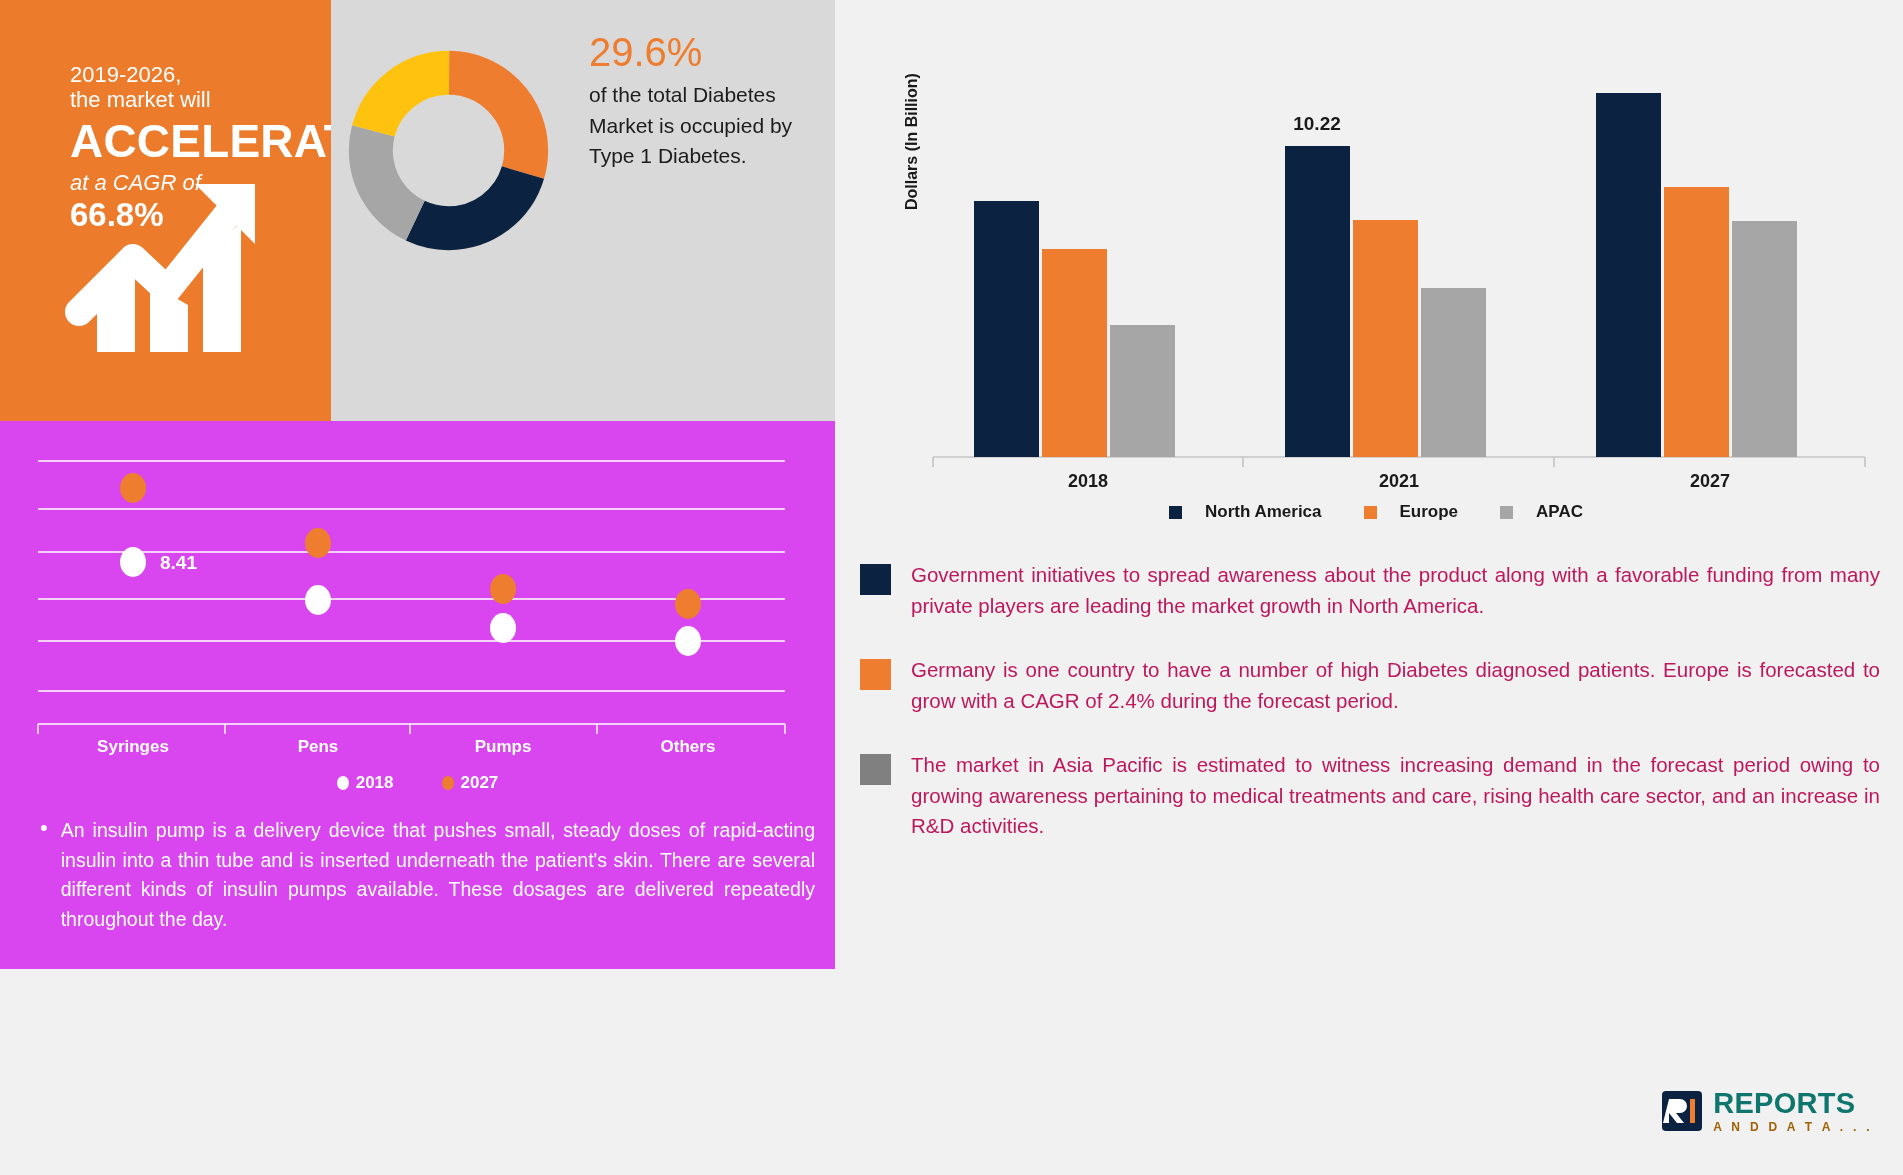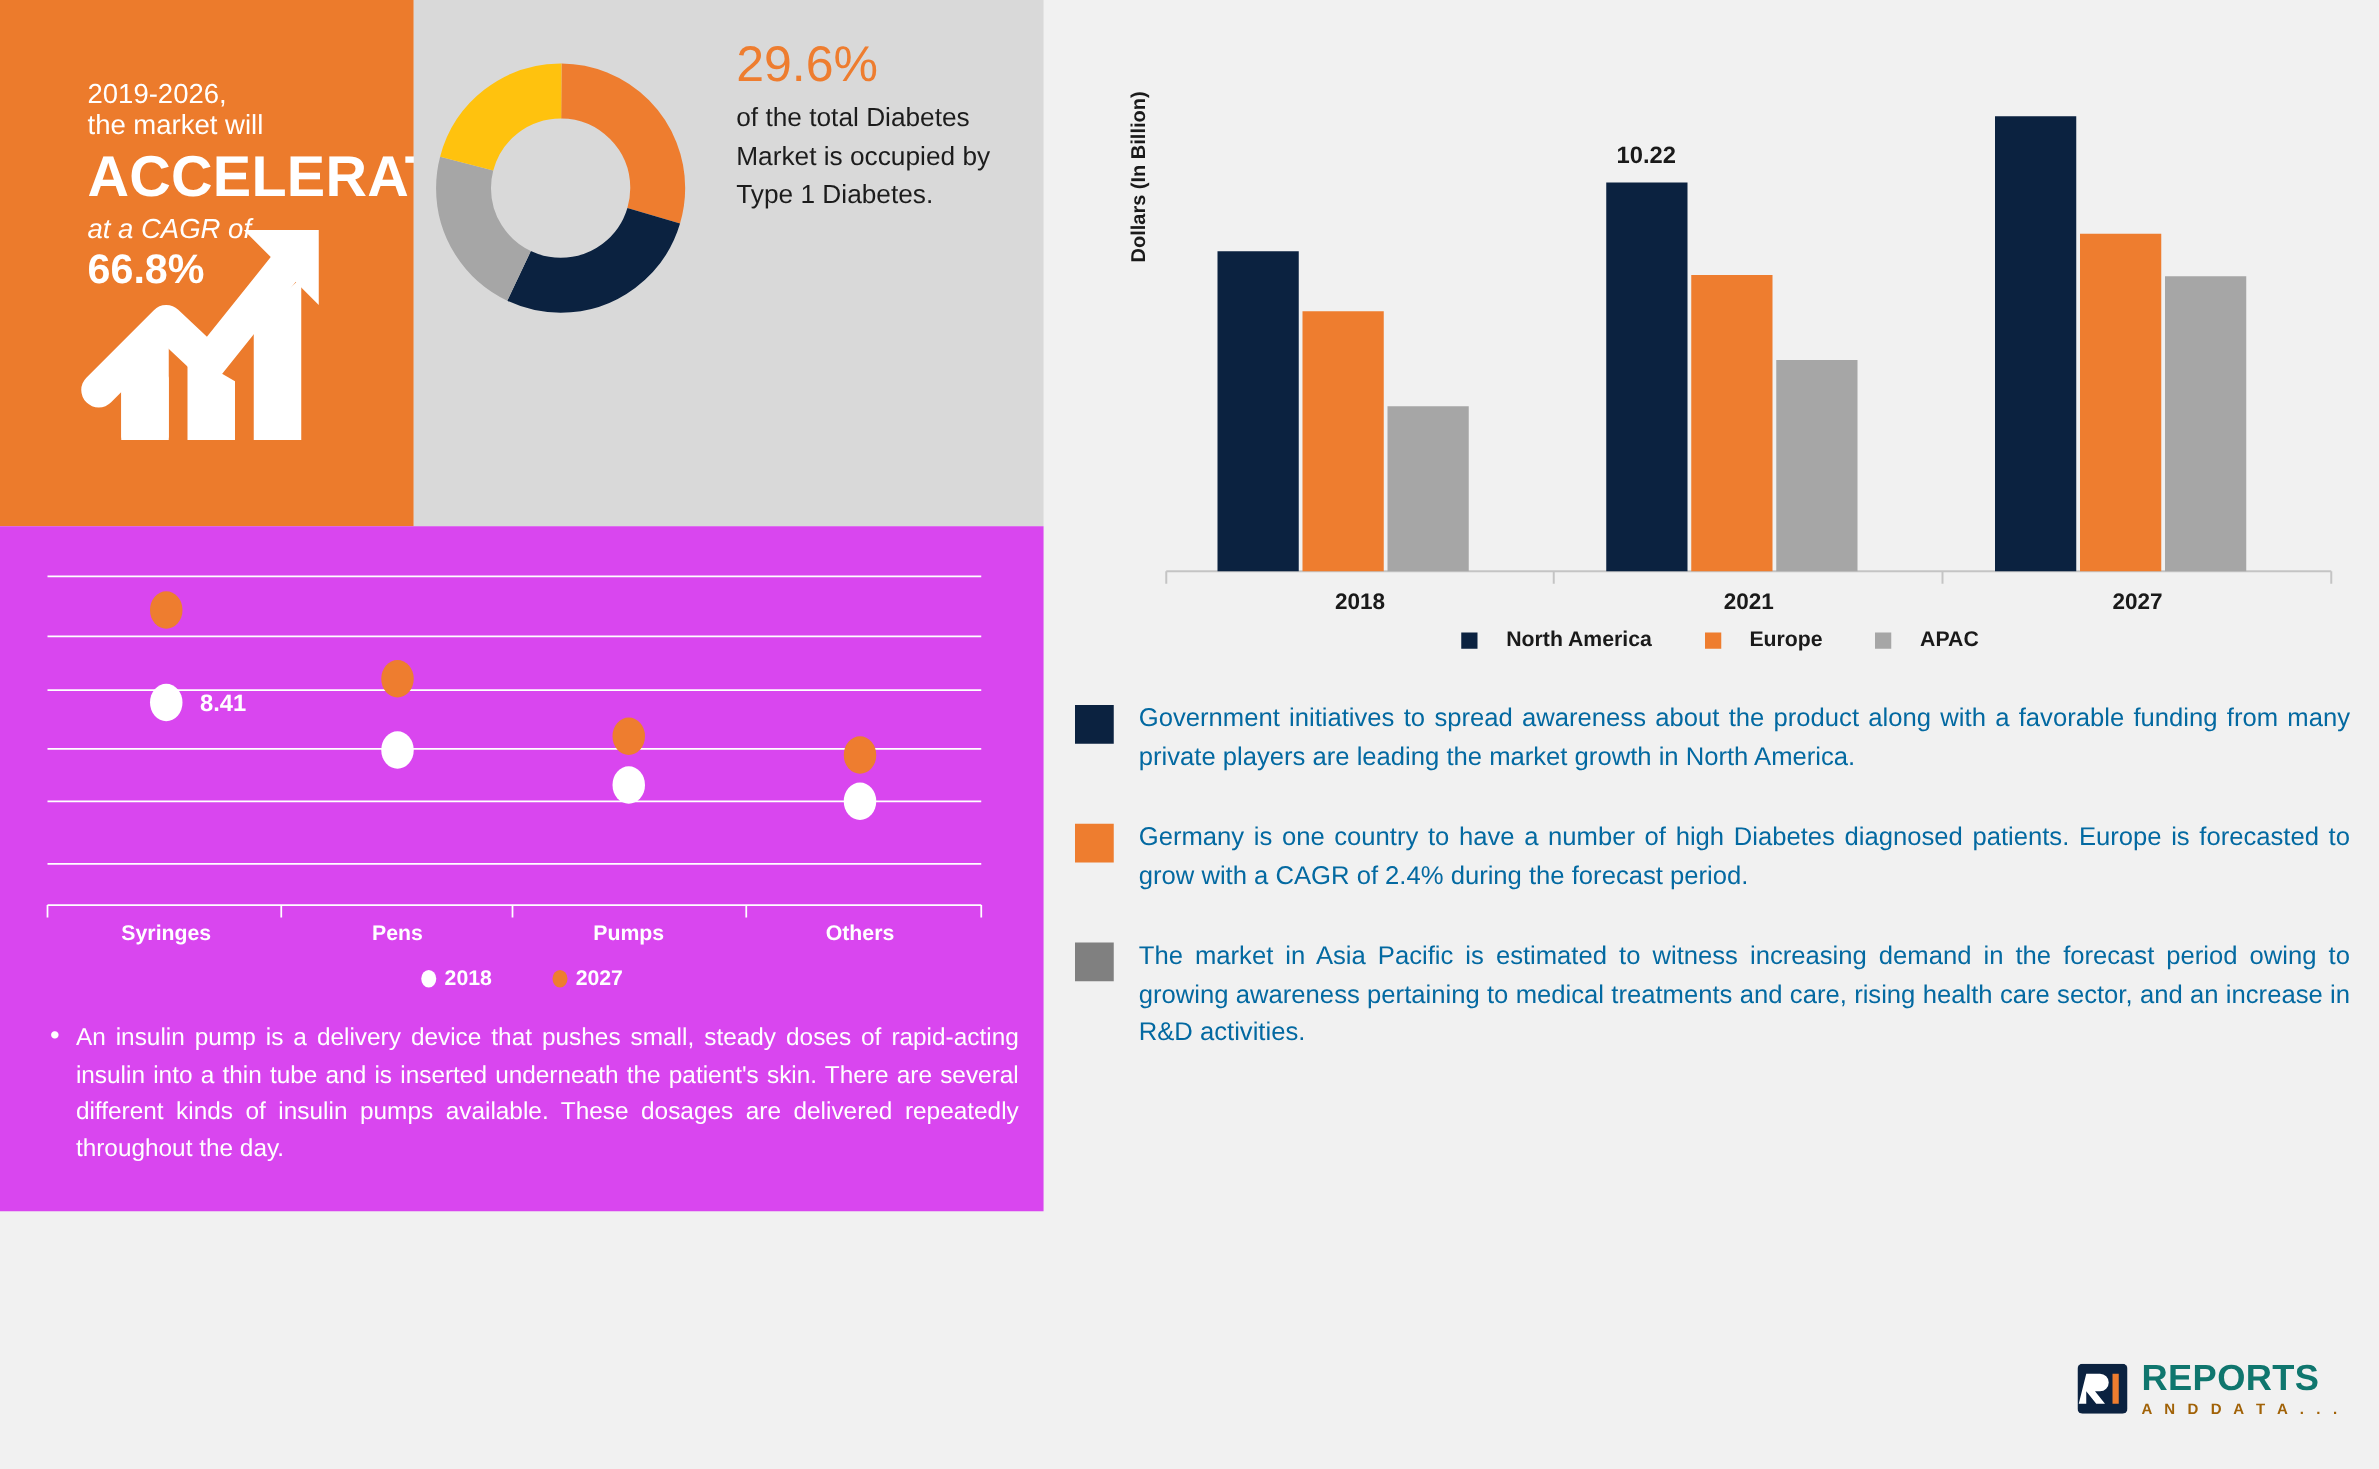--- a/index.html
+++ b/index.html
@@ -78,21 +78,21 @@
     display: flex; justify-content: center; align-items: center; gap: 30px;
     font-size: 17px; font-weight: bold; color: #1a1a1a;
   }
   .bar-legend .item { display: flex; align-items: center; gap: 23px; padding-left: 12px; }
   .bar-legend .swatch { width: 13px; height: 13px; display: inline-block; }
 
   .points { position: absolute; left: 25px; top: 560px; width: 1020px; }
   .point-row { display: flex; gap: 20px; margin-bottom: 34px; }
   .point-row .sq { width: 31px; height: 31px; flex: 0 0 31px; margin-top: 4px; }
   .point-row p {
-    font-size: 20.5px; line-height: 1.49; color: #0369a1;
+    font-size: 20.5px; line-height: 1.49; color: #be185d;
     text-align: justify; text-justify: inter-word; flex: 1;
   }
 
   .logo { position: absolute; right: 30px; bottom: 42px; display: flex; align-items: center; gap: 11px; }
   .logo-mark { width: 40px; height: 40px; position: relative; }
   .logo-txt { line-height: 1; }
   .logo-name { font-size: 29px; font-weight: bold; color: #0f766e; letter-spacing: 0.3px; }
   .logo-sub { font-size: 12px; font-weight: bold; color: #a16207; letter-spacing: 3.3px; margin-top: 3px; }
 </style>
 </head>

